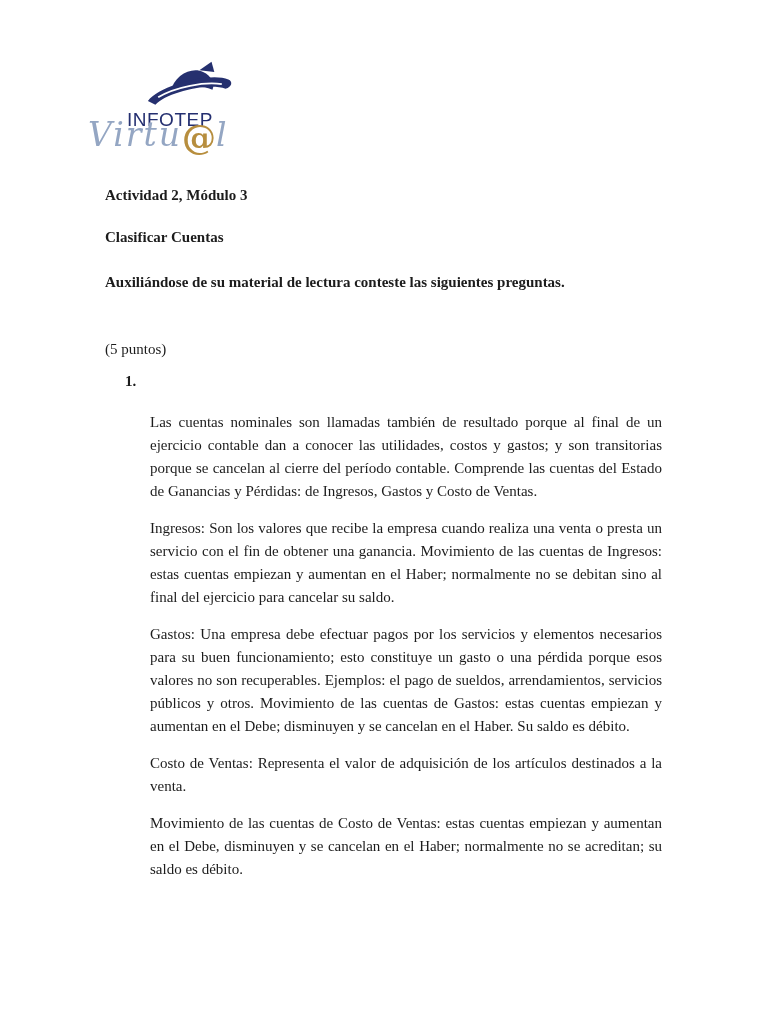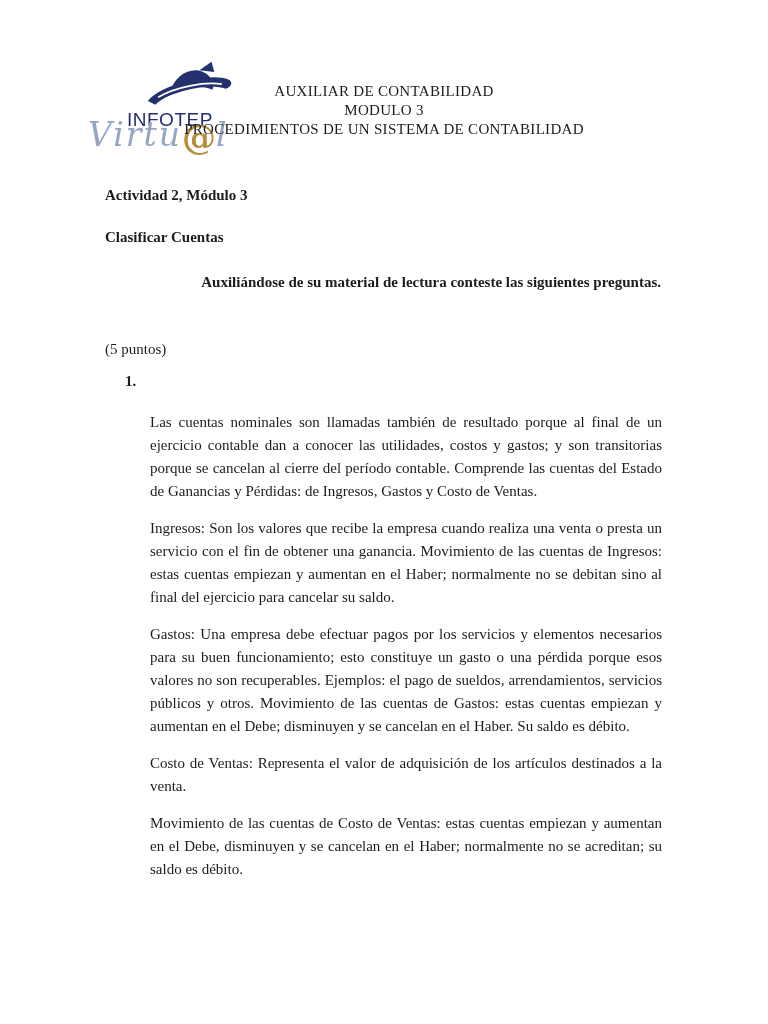--- a/index.html
+++ b/index.html
@@ -38,21 +38,21 @@
     position:absolute; top:82px; left:0; width:768px;
     text-align:center; font-size:15px; line-height:19px;
     color:#1c1c1c; letter-spacing:.3px;
   }
 
   
   .content { position:absolute; top:185px; left:105px; width:556px; }
   .h-line { font-weight:bold; font-size:15px; line-height:20px; }
   .actividad   { margin-bottom:22px; }
   .clasificar  { margin-bottom:25px; }
-  .instruccion { margin-bottom:26px;text-align:right; }
+  .instruccion { margin-bottom:26px; }
   .puntos { font-size:15px; line-height:20px; margin-bottom:12px;margin-top:47px; }
   .question-row { display:flex; margin-bottom:20px; font-weight:bold; font-size:15px; line-height:20px; }
   .question-row .qnum { margin-left:20px; width:18px; flex:none; }
   .question-row .qtext { margin-left:7px; }
 
   .paragraphs { margin-left:45px; width:512px; }
   .paragraphs p {
     font-size:15px; line-height:23px;
     text-align:justify; margin-bottom:14px;
   }
@@ -68,25 +68,20 @@
     <svg class="swoosh" viewBox="0 0 100 62" aria-hidden="true">
       <path d="M60 13 L73 4 L76 15 Z" fill="#25306f"></path>
       <path d="M29 37 C 33 18 52 9 64 15 C 73 19 77 28 74 34 C 60 28 43 30 29 37 Z" fill="#25306f"></path>
       <path d="M5 46 C 18 29 72 15 91 23 C 96 25 95 31 88 33 C 69 26 25 37 13 50 Z" fill="#25306f"></path>
       <path d="M16 42 C 34 31 66 25 84 28" fill="none" stroke="#ffffff" stroke-width="2"></path>
     </svg>
     <div class="brand">INFOTEP</div>
     <div class="script"><span>Virtu</span><span class="at">@</span><span>l</span></div>
   </div>
 
-  <div class="masthead">
-    <div>AUXILIAR DE CONTABILIDAD</div>
-    <div>MODULO 3</div>
-    <div>PROCEDIMIENTOS DE UN SISTEMA DE CONTABILIDAD</div>
-  </div>
 
   <div class="content">
     <div class="h-line actividad">Actividad 2, Módulo 3</div>
     <div class="h-line clasificar">Clasificar Cuentas</div>
     <div class="h-line instruccion">Auxiliándose de su material de lectura conteste las siguientes preguntas.</div>
     <div class="puntos">(5 puntos)</div>
 
     <div class="question-row">
       <span class="qnum">1.</span>
     </div>

